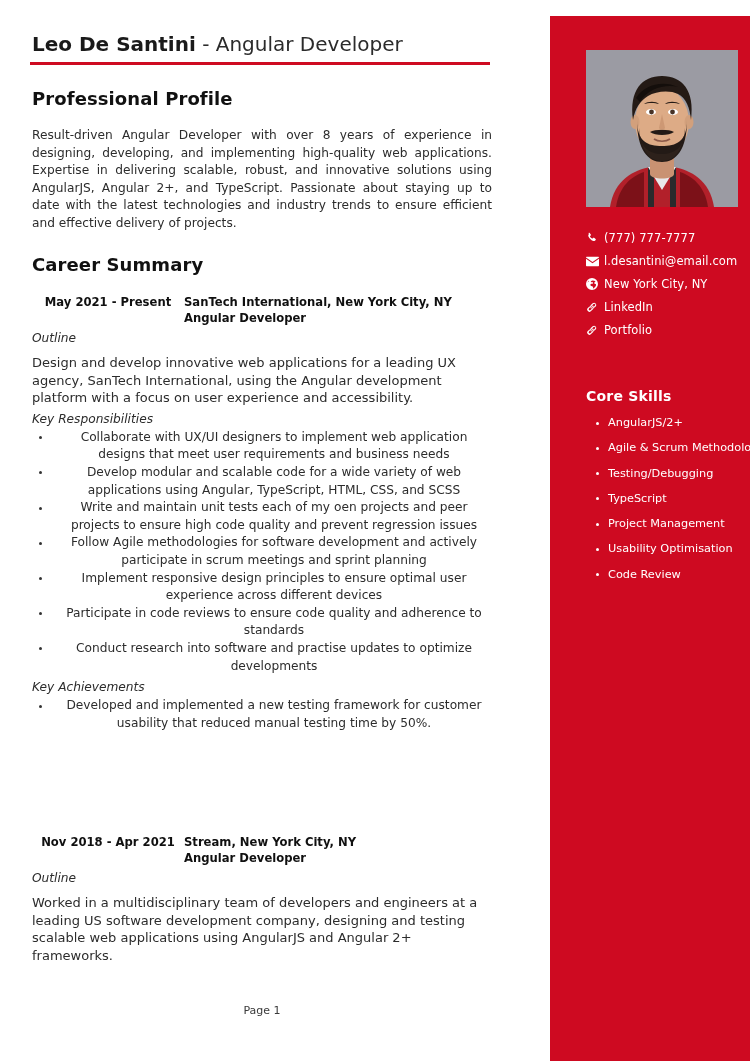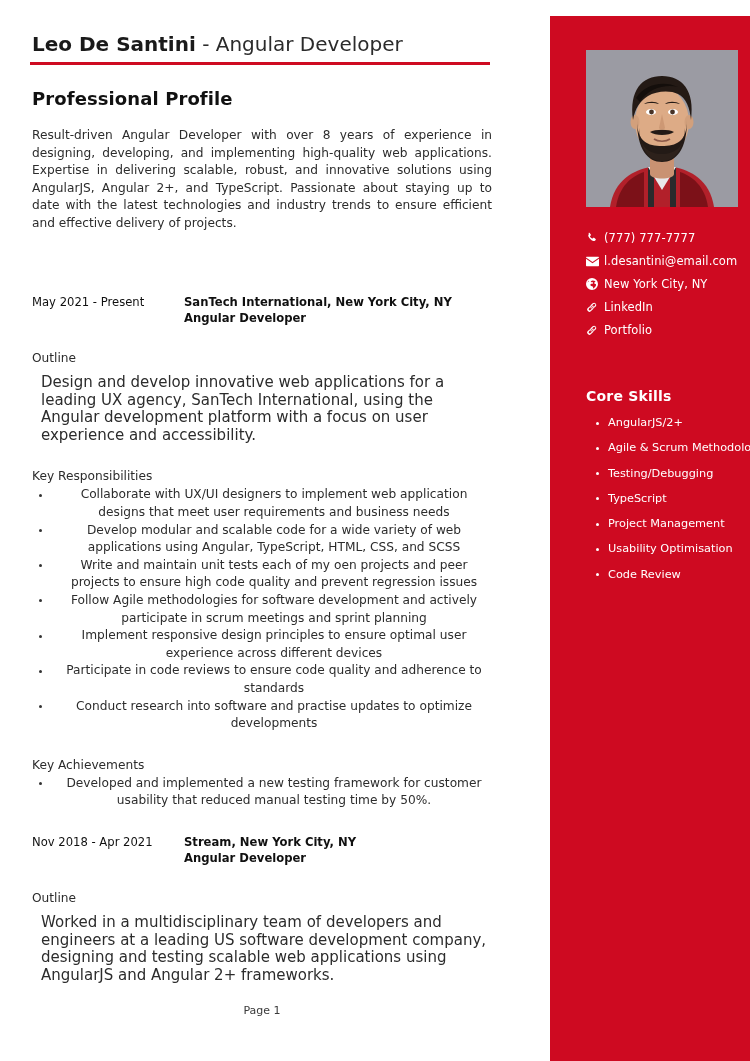--- a/index.html
+++ b/index.html
@@ -114,50 +114,51 @@
   }
 
   .career-h { position:absolute; left:32px; top:254px; }
 
   .career-block { position:absolute; left:32px; width:460px; }
 
   .job-head { display:flex; align-items:flex-start; }
   .job-dates {
     flex:0 0 152px;
     font-size:11.6px;
-    font-weight:normal;
+    font-weight:bold;
     color:#101010;
     line-height:16px;
     white-space:nowrap;
+    text-align:center;
   }
   .job-right { flex:1; }
   .job-company {
     font-size:11.6px;
     font-weight:bold;
     color:#101010;
     line-height:16px;
   }
   .job-title {
     font-size:11.6px;
     font-weight:bold;
     color:#101010;
     line-height:16px;
   }
   .sublabel {
     font-size:12.2px;
+    font-style:italic;
     color:#2c2c2c;
     line-height:17px;
-    margin-top:24px;
+    margin-top:4px;
   }
   .body-p {
-    font-size:15px;
+    font-size:13px;
     line-height:17.6px;
     color:#2c2c2c;
     margin-top:7px;
-    margin-left:9px;
   }
   ul.dots {
     list-style:none;
     margin-top:1px;
     text-align:center;
   }
   ul.dots li {
     position:relative;
     font-size:12.2px;
     line-height:17.6px;
@@ -190,20 +191,21 @@
   <div class="main">
 
     <div class="name-line">
       <span class="nm">Leo De Santini</span><span class="role"> - </span><span class="role">Angular Developer</span>
     </div>
     <div class="name-rule"></div>
 
     <h2 class="sect profile-h">Professional Profile</h2>
     <p class="profile-p">Result-driven Angular Developer with over 8 years of experience in designing, developing, and implementing high-quality web applications. Expertise in delivering scalable, robust, and innovative solutions using AngularJS, Angular 2+, and TypeScript. Passionate about staying up to date with the latest technologies and industry trends to ensure efficient and effective delivery of projects.</p>
 
+    <h2 class="sect career-h">Career Summary</h2>
 
     <div class="career-block" style="top:294px;">
       <div class="job-head">
         <div class="job-dates">May 2021 - Present</div>
         <div class="job-right">
           <div class="job-company">SanTech International, New York City, NY</div>
           <div class="job-title">Angular Developer</div>
         </div>
       </div>
 

